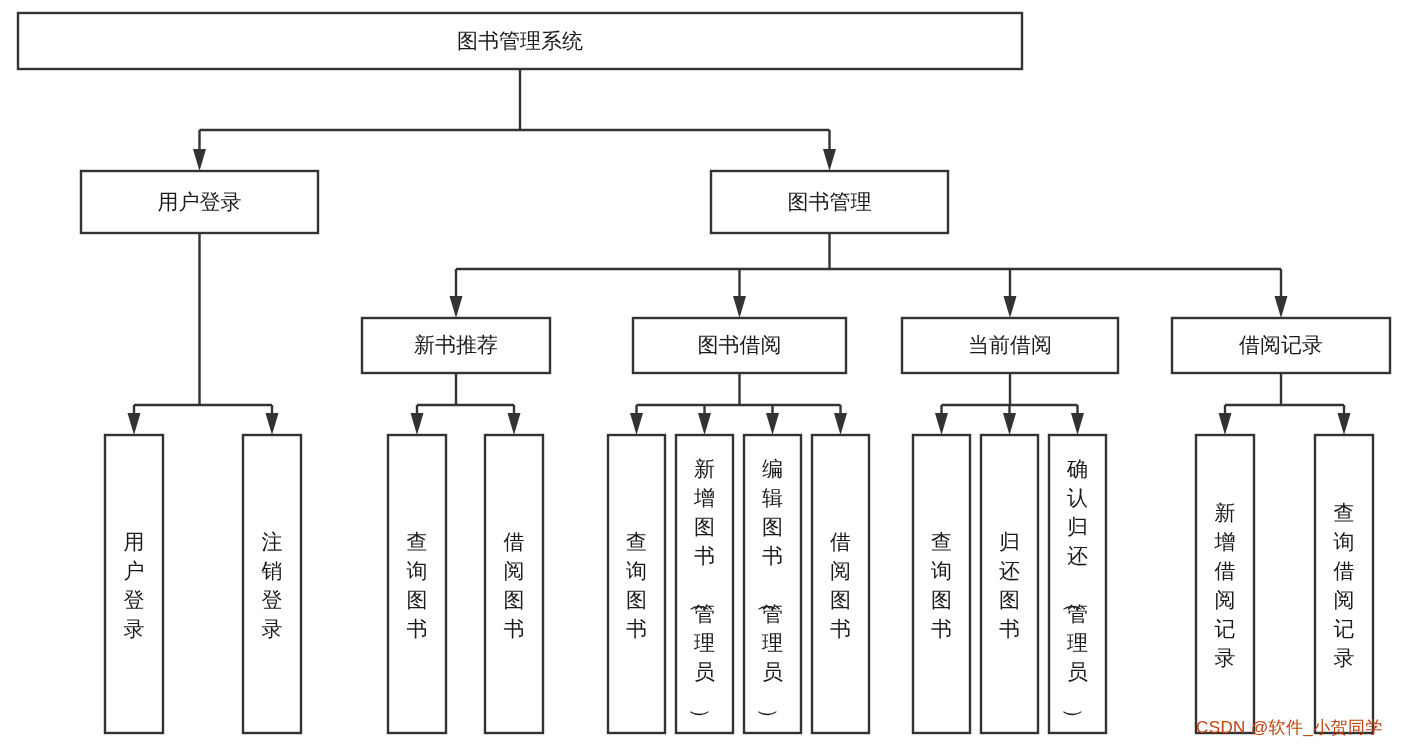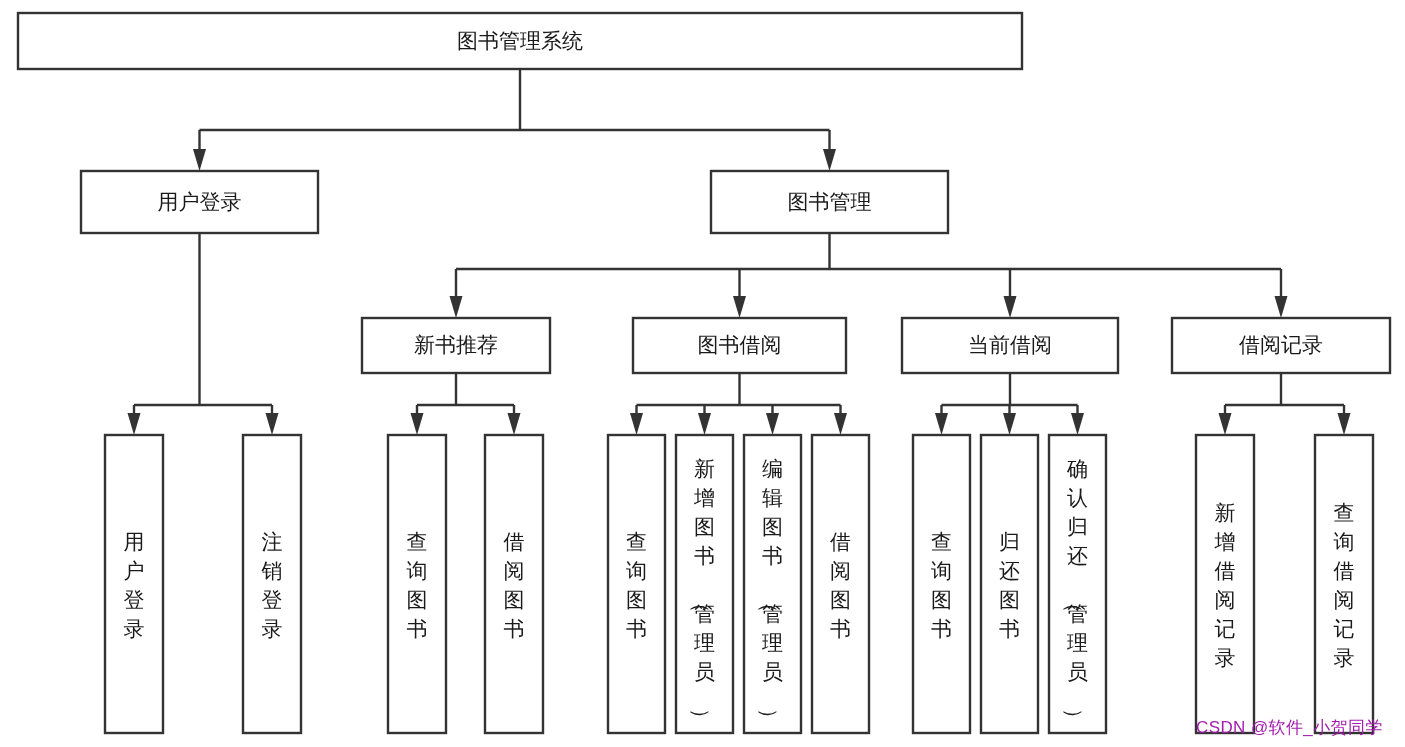--- a/index.html
+++ b/index.html
@@ -52,21 +52,21 @@
   .node-label-v {
     font-family: "Liberation Sans", "DejaVu Sans", sans-serif;
     font-size: 21px;
     fill: #1a1a1a;
     text-anchor: middle;
   }
   .watermark-text {
     position: absolute;
     font-family: "Liberation Sans", "DejaVu Sans", sans-serif;
     font-size: 17px;
-    color: #a21caf;
+    color: #c2410c;
     white-space: nowrap;
     letter-spacing: 0.4px;
     user-select: none;
   }
 </style>
 </head>
 <body>
 
 <div id="diagram-root">
   <svg class="diagram-canvas" viewBox="0 0 1405 747" preserveAspectRatio="none">

